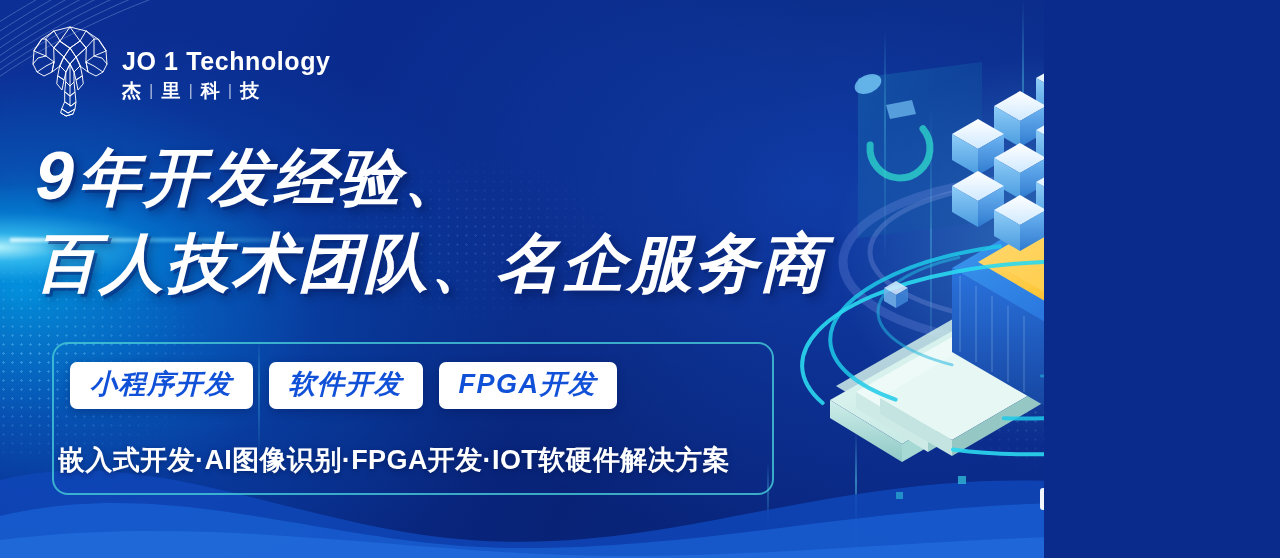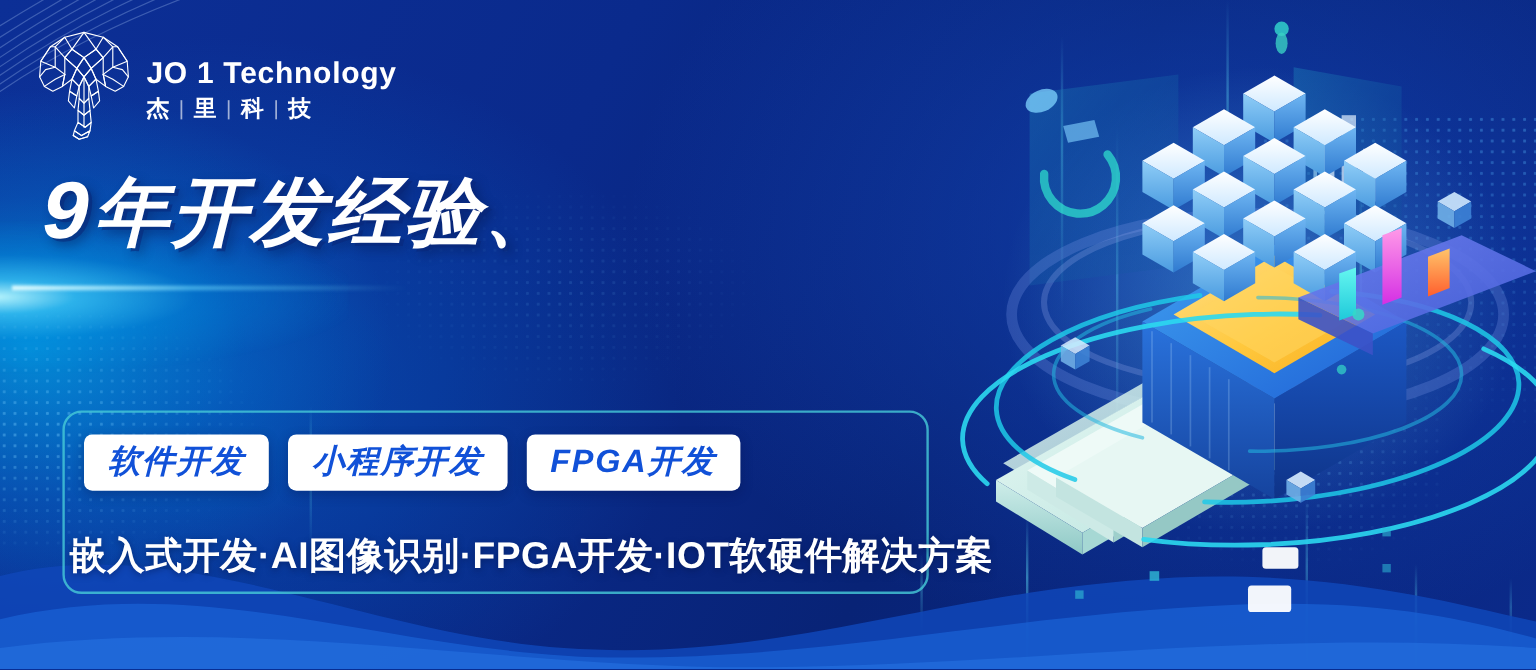--- a/index.html
+++ b/index.html
@@ -4,21 +4,21 @@
 <title>JO 1 Technology Banner</title>
 <style>
   * { margin:0; padding:0; box-sizing:border-box; }
   html, body {
     width:1280px; height:558px; overflow:hidden;
     background:#0a2a8c;
     font-family:"Liberation Sans","DejaVu Sans",sans-serif;
   }
 
   #banner {
-    position:relative; width:1280px; height:558px; overflow:hidden;
+    position:relative; width:1044px; height:558px; overflow:hidden;
     background:
       radial-gradient(ellipse 420px 300px at 2% 52%, rgba(0,200,255,0.55) 0%, rgba(0,150,235,0.22) 42%, rgba(10,42,140,0) 72%),
       radial-gradient(ellipse 560px 420px at 14% 58%, rgba(0,120,220,0.40) 0%, rgba(10,42,140,0) 70%),
       radial-gradient(ellipse 700px 520px at 78% 34%, rgba(22,80,205,0.55) 0%, rgba(10,42,140,0) 68%),
       linear-gradient(118deg, #0c2f96 0%, #0a2a8c 34%, #082376 62%, #0b2a8a 100%);
   }
 
   .layer { position:absolute; inset:0; pointer-events:none; }
 
   
@@ -104,21 +104,21 @@
     padding:9px 20px 11px;
     display:flex; align-items:center; justify-content:center;
     box-shadow:0 3px 10px rgba(3,18,70,.30);
   }
   .tag span {
     color:#1151d8; font-size:27px; font-weight:700; font-style:italic;
     letter-spacing:1.5px; line-height:1; white-space:nowrap;
   }
   .subline {
     position:absolute; left:58px; top:442px;
-    color:#ffffff; font-size:31px; font-weight:700;
+    color:#ffffff; font-size:27px; font-weight:700;
     letter-spacing:.4px; white-space:nowrap;
     text-shadow:0 2px 5px rgba(4,20,72,.5);
   }
 
   
   .illus { position:absolute; left:800px; top:0; width:480px; height:558px; }
 </style>
 </head>
 <body>
 
@@ -448,30 +448,31 @@
         <span class="sep">|</span>
         <span>科</span>
         <span class="sep">|</span>
         <span>技</span>
       </div>
     </div>
   </div>
 
   <div class="headline">
     <div class="hl-line hl-1"><span class="num">9</span><span>年开发经验、</span></div>
+    <div class="hl-line hl-2">百人技术团队、名企服务商</div>
   </div>
 
   <div class="frame"></div>
 
   <div class="tags">
     <div class="tag">
-      <span>软件开发</span>
+      <span>小程序开发</span>
     </div>
     <div class="tag">
-      <span>小程序开发</span>
+      <span>软件开发</span>
     </div>
     <div class="tag">
       <span>FPGA开发</span>
     </div>
   </div>
 
   <div class="subline">嵌入式开发·AI图像识别·FPGA开发·IOT软硬件解决方案</div>
 
 </div>
 

